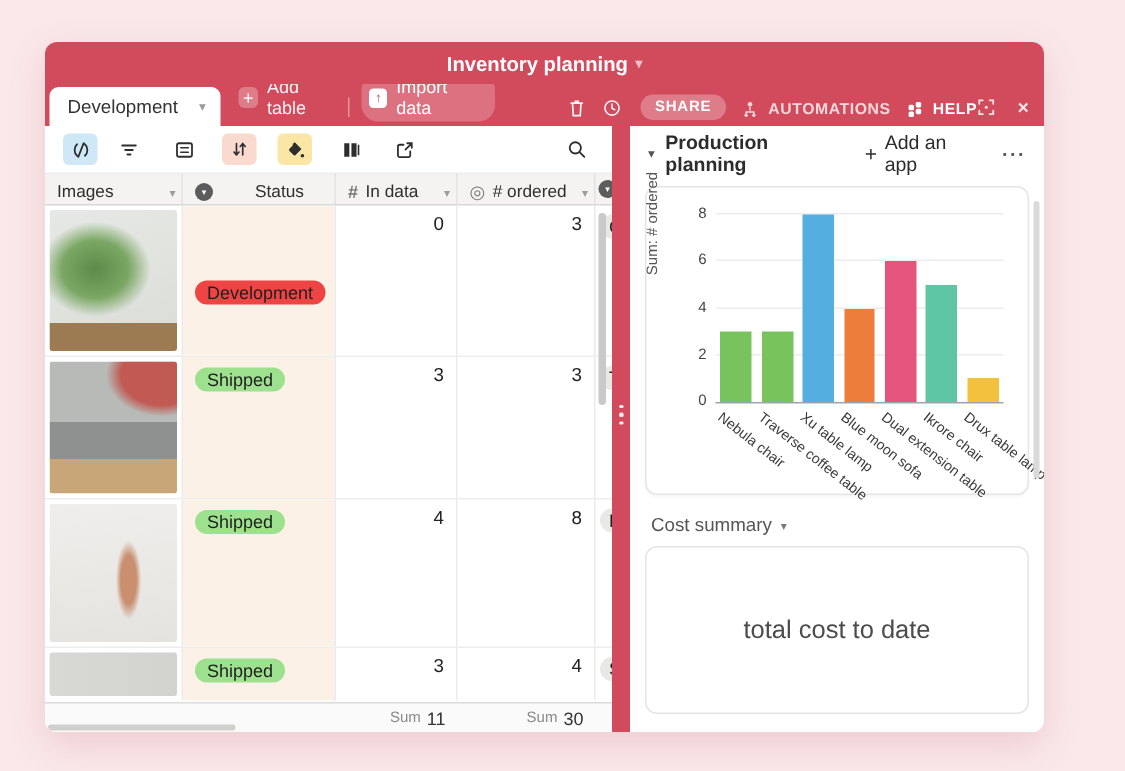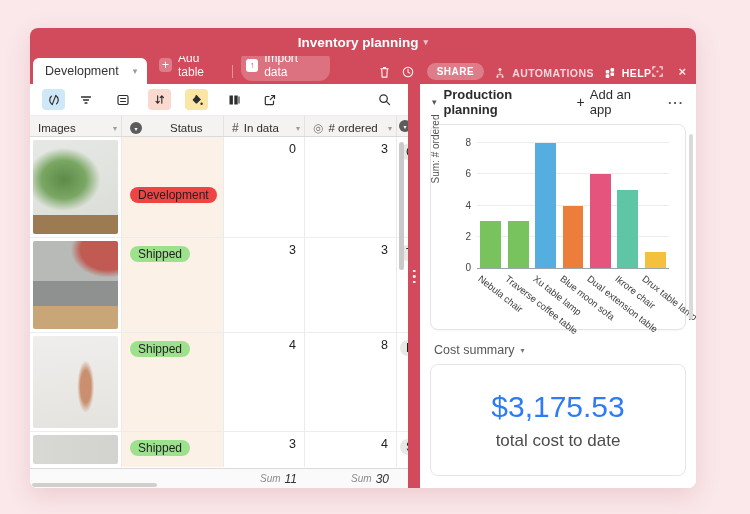--- a/index.html
+++ b/index.html
@@ -126,21 +126,21 @@
       linear-gradient(to top, #9c7b52 0 20%, rgba(0,0,0,0) 20%),
       linear-gradient(160deg, #e6e8e5, #d9ddd6); }
   .ph2 { background:
       radial-gradient(ellipse 58% 42% at 88% 10%, #c05a52 0%, #c05a52 55%, rgba(192,90,82,0) 75%),
       linear-gradient(to top, #c9a678 0 26%, #8e9190 26% 54%, #b7bab6 54% 100%); }
   .ph3 { background:
       radial-gradient(ellipse 16% 46% at 62% 55%, #c98f6f 0 38%, rgba(201,143,111,0) 62%),
       linear-gradient(175deg, #efeeec, #e5e3df); }
   .ph4 { background:linear-gradient(90deg, #d8d8d5, #d2d2cf); }
   
-  .sumrow { height:20px; display:flex; background:#fbfafa; border-top:1px solid #dadada; flex:none; position:relative;font-style:italic; }
+  .sumrow { height:20px; display:flex; background:#fbfafa; border-top:1px solid #dadada; flex:none; position:relative; }
   .sumcell { display:flex; align-items:center; justify-content:flex-end; gap:4px; padding-right:8px; }
   .sum-label { font-size:10px; color:#8a8a8a; }
   .sum-val { font-size:12px; color:#333; }
   .hscroll { position:absolute; left:2px; bottom:1px; width:125px; height:4px; border-radius:2px; background:#cfcfcc; }
   .vscroll-table { position:absolute; right:4px; top:58px; width:5px; height:128px; border-radius:3px; background:#c9c9c9; }
   
   .panel { width:300px; background:#fff; position:relative; display:flex; flex-direction:column; }
   .panel-head { height:36px; display:flex; align-items:center; padding:0 12px; gap:7px; flex:none; }
   .panel-head .caret { color:#555; font-size:9px; }
   .panel-title { font-size:13px; color:#2c2c2c; font-weight:bold; }
@@ -456,21 +456,20 @@
             <div class="xlabel" style="left: 78.5714%; transform: rotate(38deg);">Ikrore chair</div>
             <div class="xlabel" style="left: 92.8571%; transform: rotate(38deg);">Drux table lamp</div>
           </div>
       </div>
 
       <div class="cost-label-row">
         <span>Cost summary</span>
         <span class="caret">▾</span>
       </div>
       <div class="cost-card">
-        <div class="cost-value" style="color: rgb(45, 123, 247);">$3,175.53</div>
         <div class="cost-caption">total cost to date</div>
       </div>
 
       <div class="vscroll-panel"></div>
     </div>
 
   </div>
 </div>
 
 </body></html>

